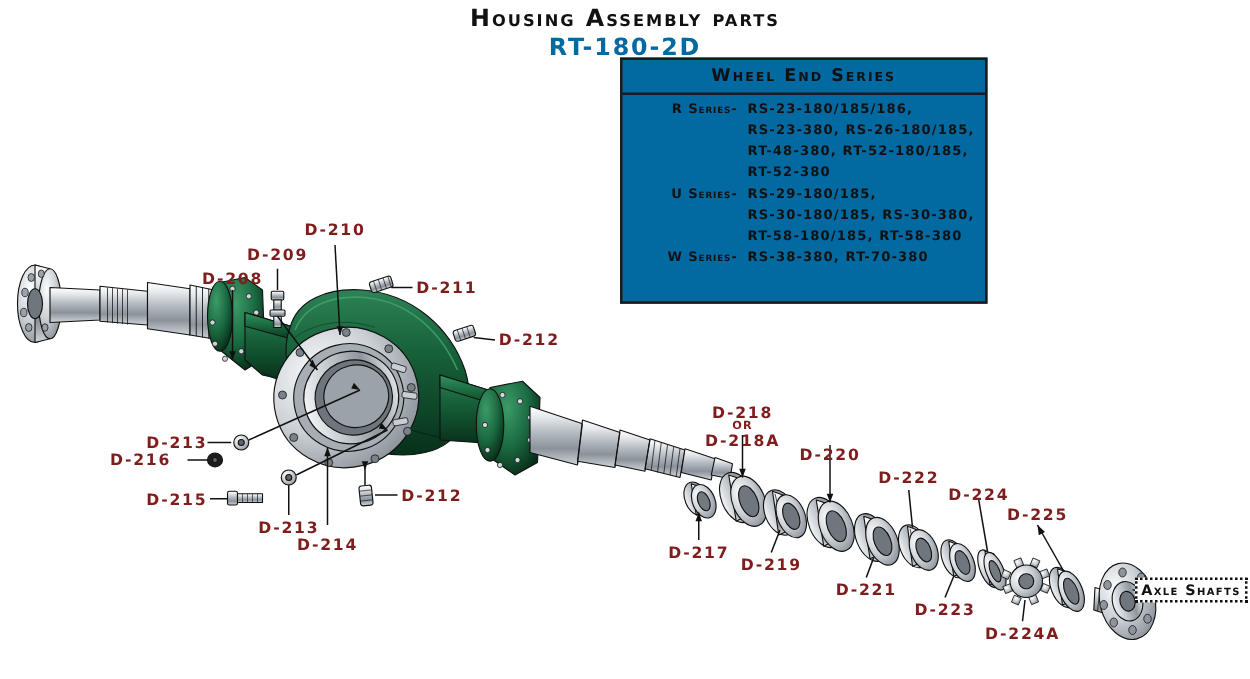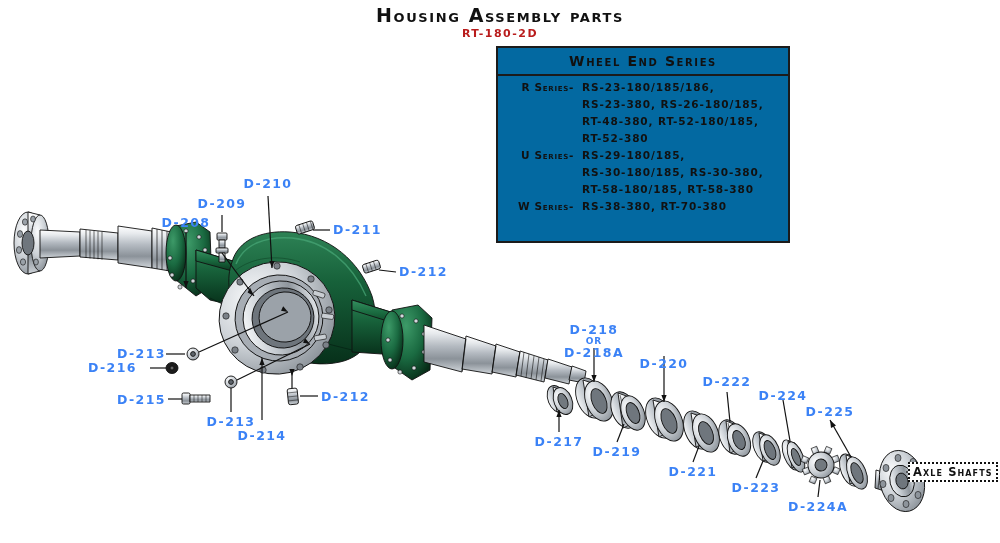--- a/index.html
+++ b/index.html
@@ -12,50 +12,50 @@
 
   
   .title{
     position:absolute;left:0;right:0;top:4px;text-align:center;
     font-family:"DejaVu Sans", sans-serif;
     font-size:19px;font-weight:bold;letter-spacing:1.6px;
     color:#111; font-variant:small-caps;
   }
   .subtitle{
     position:absolute;left:0;right:0;top:27px;text-align:center;
-    font-size:11px;font-weight:bold;letter-spacing:1.5px;color:#b91c1c;
+    font-size:19px;font-weight:bold;letter-spacing:1.5px;color:#0369a1;
   }
 
   
   .wes-table{
     position:absolute;left:496px;top:46px;width:294px;height:197px;
     border:2px solid #1b1b1b;background:#0369a1;box-sizing:border-box;
   }
   .wes-head{
     height:26px;line-height:26px;text-align:center;
     border-bottom:2px solid #1b1b1b;
     font-size:14px;font-weight:bold;letter-spacing:1.6px;
     font-variant:small-caps;color:#111;
   }
-  .wes-body{padding:5px 0 0 0;}
+  .wes-body{padding:5px 0 0 16px;}
   .wes-row{display:flex;align-items:flex-start;height:17px;}
   .wes-key{
     width:84px;text-align:right;padding-right:8px;box-sizing:border-box;
     font-size:10.5px;font-weight:bold;letter-spacing:0.7px;
     font-variant:small-caps;color:#111;white-space:nowrap;
   }
   .wes-val{
     font-size:10.5px;font-weight:bold;letter-spacing:0.9px;color:#111;
     white-space:nowrap;
   }
 
   
   .lbl{
     position:absolute;font-size:12.5px;font-weight:bold;
-    letter-spacing:1.4px;color:#3b82f6;white-space:nowrap;
+    letter-spacing:1.4px;color:#7f1d1d;white-space:nowrap;
     font-family:"DejaVu Sans", sans-serif;
   }
   .lbl.sm{font-size:9px;letter-spacing:1px;}
   .lbl.ctr{text-align:center;transform:translateX(-50%);}
 
   .axle-box{
     position:absolute;left:908px;top:462px;
     border:2px dotted #111;padding:1px 3px;background:#fff;
     font-size:11.5px;font-weight:bold;letter-spacing:1.1px;
     font-variant:small-caps;color:#111;white-space:nowrap;

